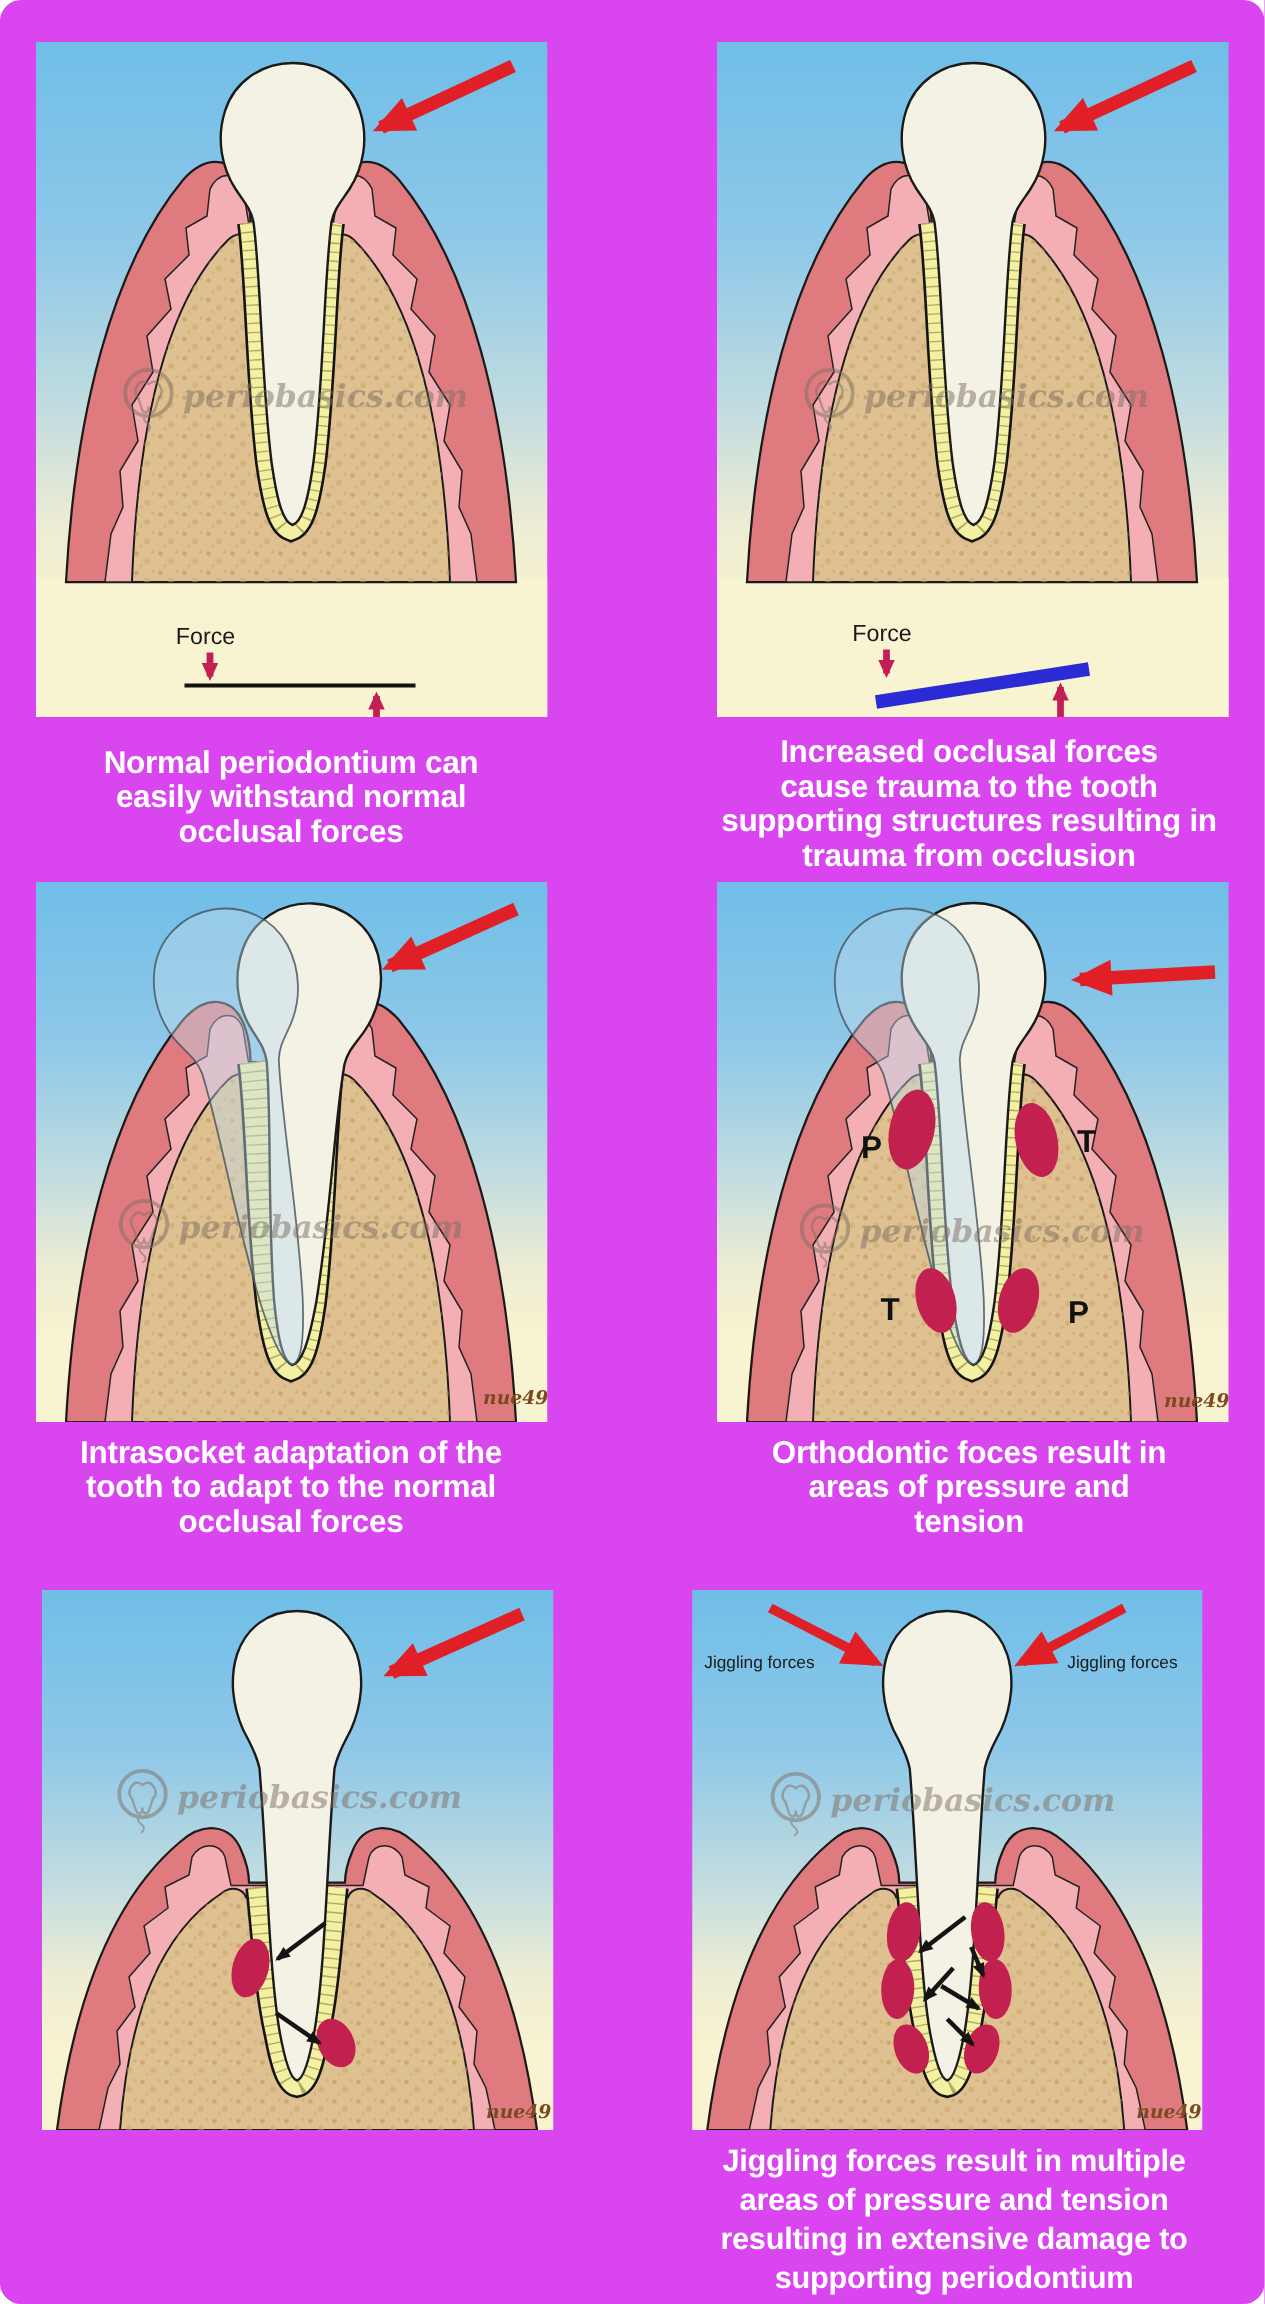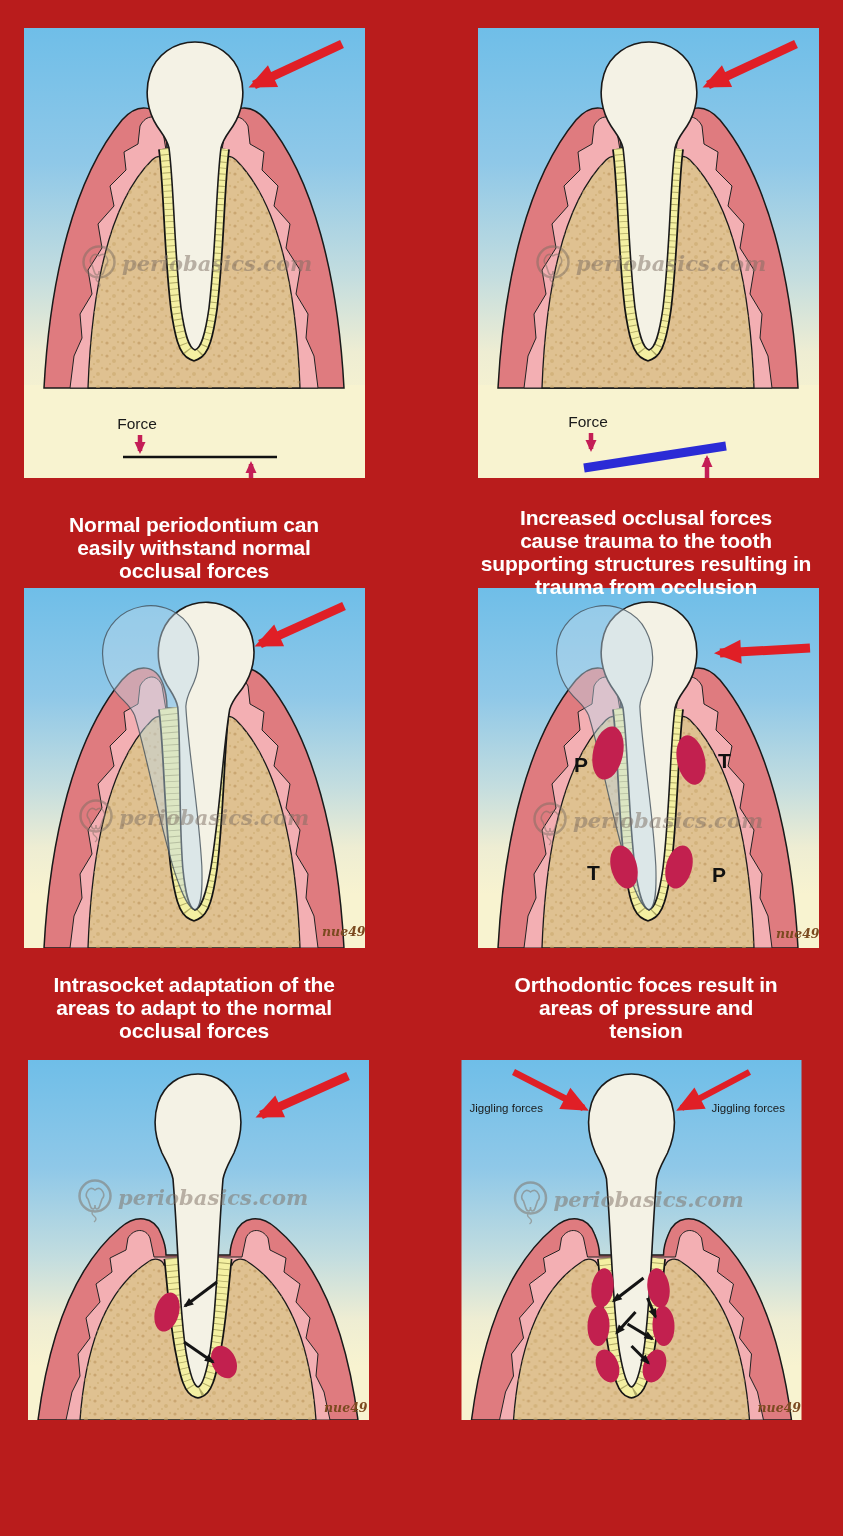--- a/index.html
+++ b/index.html
@@ -1,25 +1,26 @@
 <!DOCTYPE html>
 <html><head>
 <meta charset="utf-8">
 <style>
   html,body{margin:0;padding:0;}
   #canvas{
     position:relative;width:843px;height:1536px;overflow:hidden;
-    background:#b91c1c;
+    background:#d946ef;
     font-family:"Liberation Sans",sans-serif;
+    border-radius:14px;
   }
   svg.panel{position:absolute;display:block;}
   .caption{
     position:absolute;color:#FFFFFF;
     font:bold 21px/23px "Liberation Sans",sans-serif;
-    letter-spacing:-0.2px;text-align:center;white-space:pre-line;margin-top:16px;
+    letter-spacing:-0.2px;text-align:center;white-space:pre-line;
   }
   .lbl{font:15.5px "Liberation Sans",sans-serif;fill:#1a1a1a;}
   .pt{font:bold 21px "Liberation Sans",sans-serif;fill:#111;}
   .jig{font:11.5px "Liberation Sans",sans-serif;fill:#1a1a1a;}
   .sig{font:italic bold 12.5px "DejaVu Serif",serif;fill:#7b4a20;}
   .wmt{font:bold italic 21px "DejaVu Serif",serif;fill:#7d6e63;}
 </style>
 </head>
 <body>
 
@@ -214,19 +215,23 @@
 </svg>
 
 <div class="caption" style="left:4px;top:497px;width:380px">Normal periodontium can
 easily withstand normal
 occlusal forces</div>
 <div class="caption" style="left:446px;top:490px;width:400px">Increased occlusal forces
 cause trauma to the tooth
 supporting structures resulting in
 trauma from occlusion</div>
 <div class="caption" style="left:4px;top:957px;width:380px">Intrasocket adaptation of the
-areas to adapt to the normal
+tooth to adapt to the normal
 occlusal forces</div>
 <div class="caption" style="left:446px;top:957px;width:400px">Orthodontic foces result in
 areas of pressure and
 tension</div>
+<div class="caption" style="left:436px;top:1428px;width:400px;font-size:20.5px;line-height:26px">Jiggling forces result in multiple
+areas of pressure and tension
+resulting in extensive damage to
+supporting periodontium</div>
 
 </div>
 
 </body></html>

